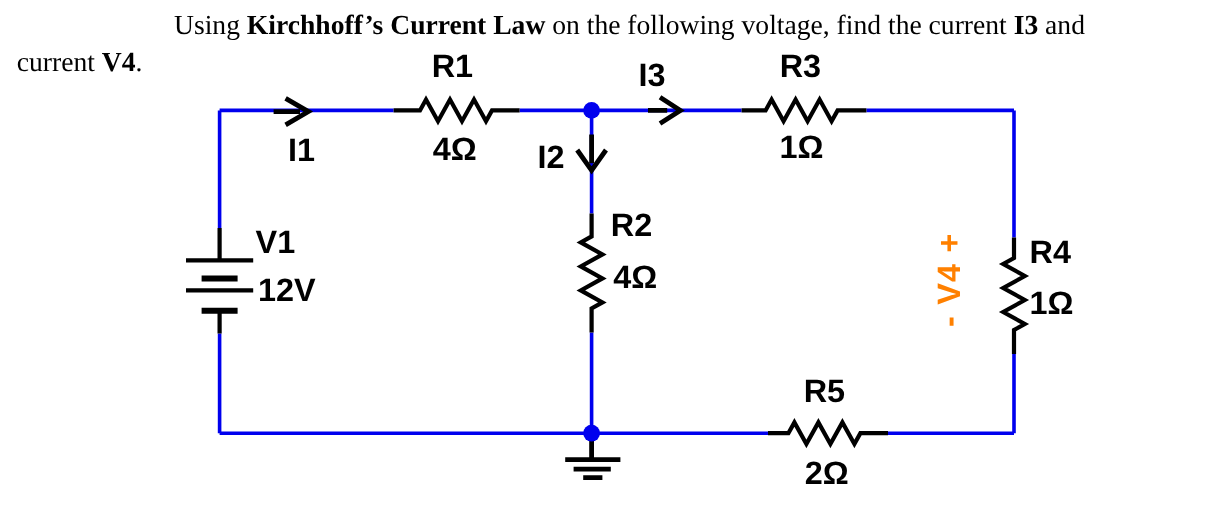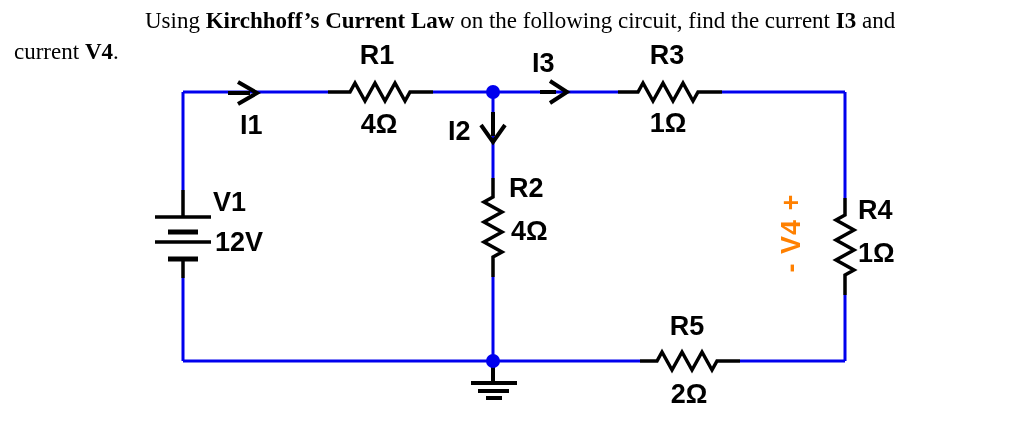--- a/index.html
+++ b/index.html
@@ -12,21 +12,21 @@
   .circuit{position:absolute;left:0;top:0;width:1024px;height:431px;}
   .lbl{font-family:"Liberation Sans",sans-serif;font-weight:bold;font-size:27px;fill:#000;}
   .ann{font-family:"Liberation Sans",sans-serif;font-weight:bold;font-size:27px;letter-spacing:1px;}
 </style>
 </head>
 <body>
 
 <div class="stage">
 
   <div class="question">
-    <div class="qline qline1"><span>Using </span><b>Kirchhoff’s Current Law</b><span> on the following circuit, find the current </span><b>I3</b><span> and</span></div>
+    <div class="qline qline1"><span>Using </span><b>Kirchhoff’s Current Law</b><span> on the following voltage, find the current </span><b>I3</b><span> and</span></div>
     <div class="qline"><span>current </span><b>V4</b><span>.</span></div>
   </div>
 
   <svg class="circuit" viewBox="0 0 1024 431">
 
     <g fill="none" stroke-width="3" stroke="#0000EE">
       <path d="M183,92 H328 M433,92 H618 M722,92 H845"></path>
       <path d="M183,92 V190 M183,278 V361"></path>
       <path d="M183,361 H640 M740,361 H845"></path>
       <path d="M493,92 V178 M493,277 V361"></path>

